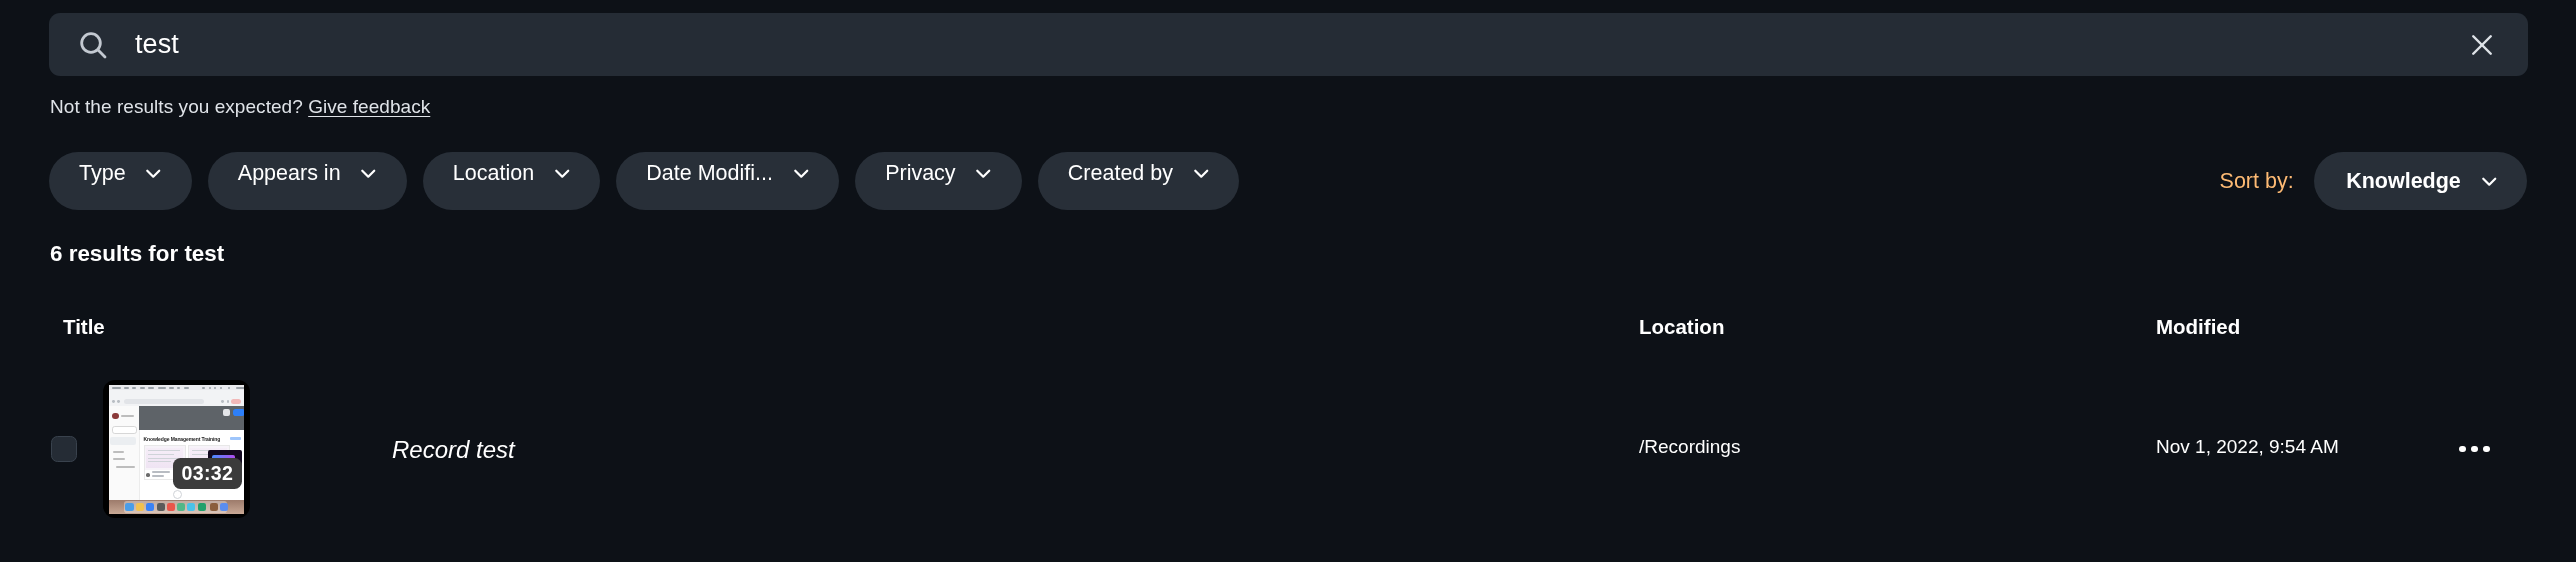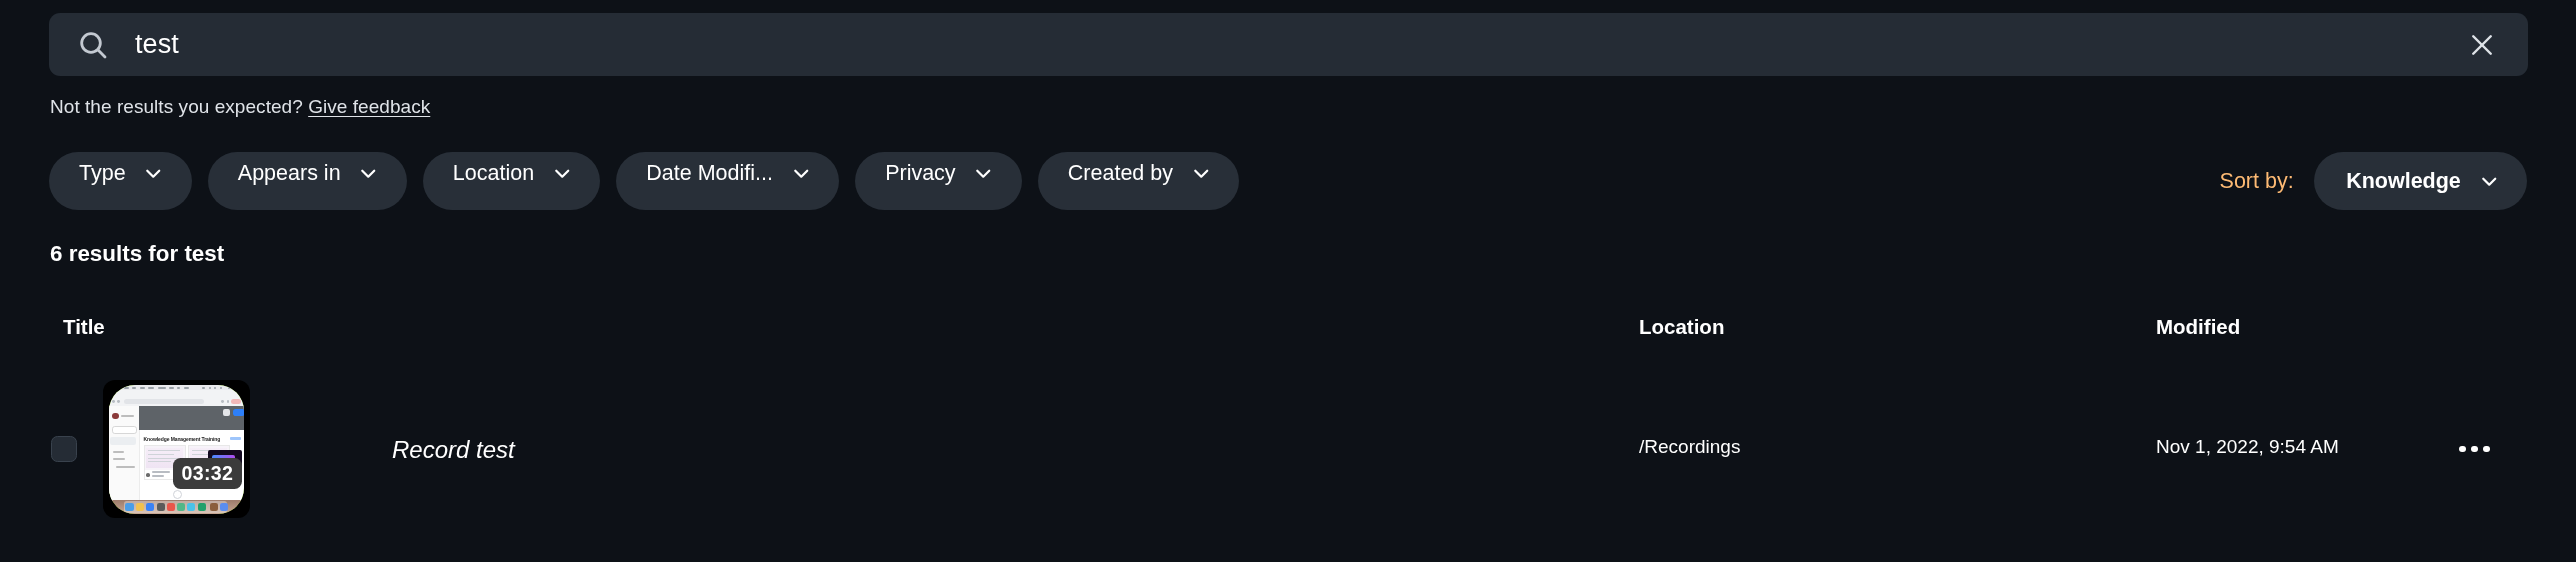--- a/index.html
+++ b/index.html
@@ -191,21 +191,20 @@
     box-sizing: border-box;
     overflow: hidden;
     cursor: pointer;
   }
   .thumb-inner {
     position: relative;
     width: 100%;
     height: 100%;
     background: #84cc16;
     overflow: hidden;
-    border-radius: 26px;
   }
   
   .tb-menubar { position:absolute; left:0; top:0; width:100%; height:5.6px; background:#e9e9ec; }
   .tb-menubar .mi { position:absolute; top:1.9px; height:1.9px; background:#9aa0a6; border-radius:0.9px; }
   
   .tb-chrome { position:absolute; left:0; top:5.6px; width:100%; height:16px; background:#f2f3f5; }
   .tb-urlbar { position:absolute; left:15px; top:8.4px; width:80px; height:4.7px; background:#e2e4e8; border-radius:2.8px; }
   .tb-dot { position:absolute; border-radius:50%; }
   .tb-bm { position:absolute; top:16px; height:3.7px; border-radius:0.9px; }
   

